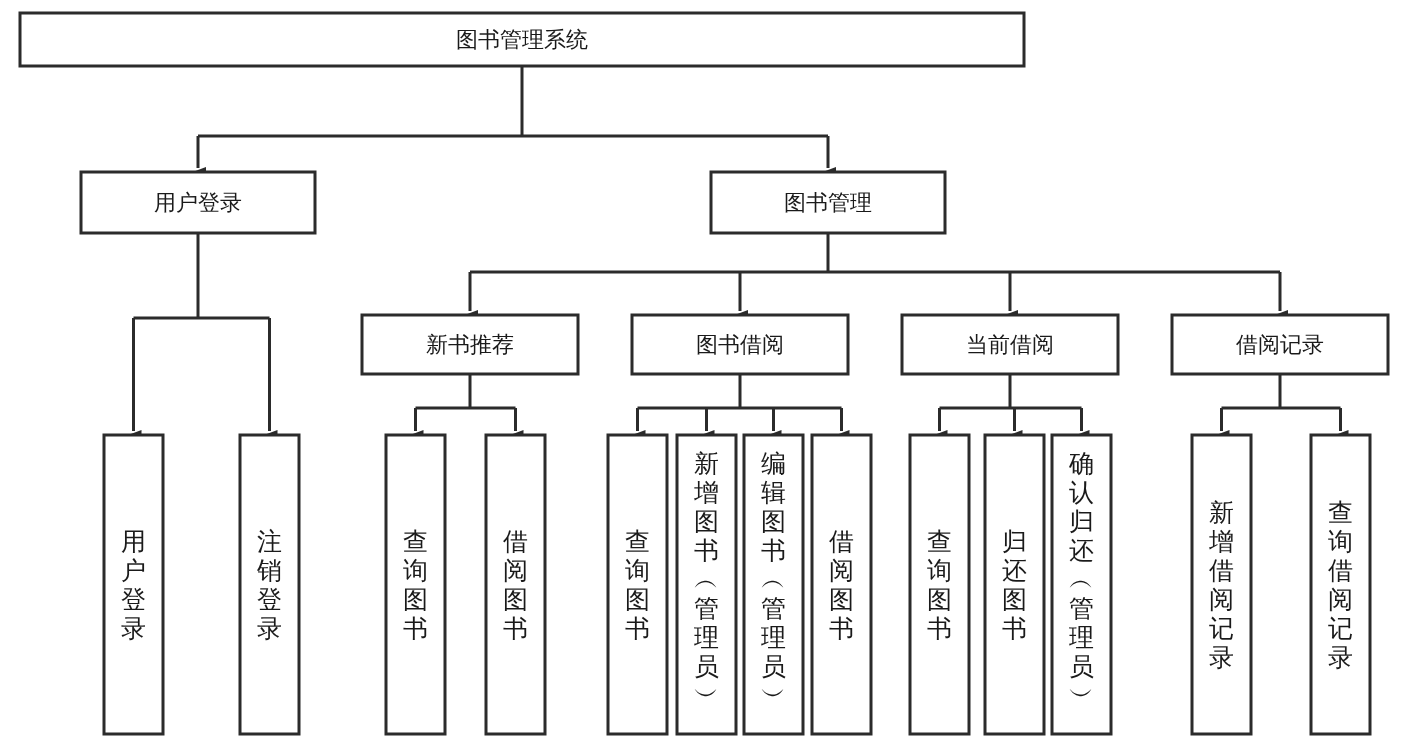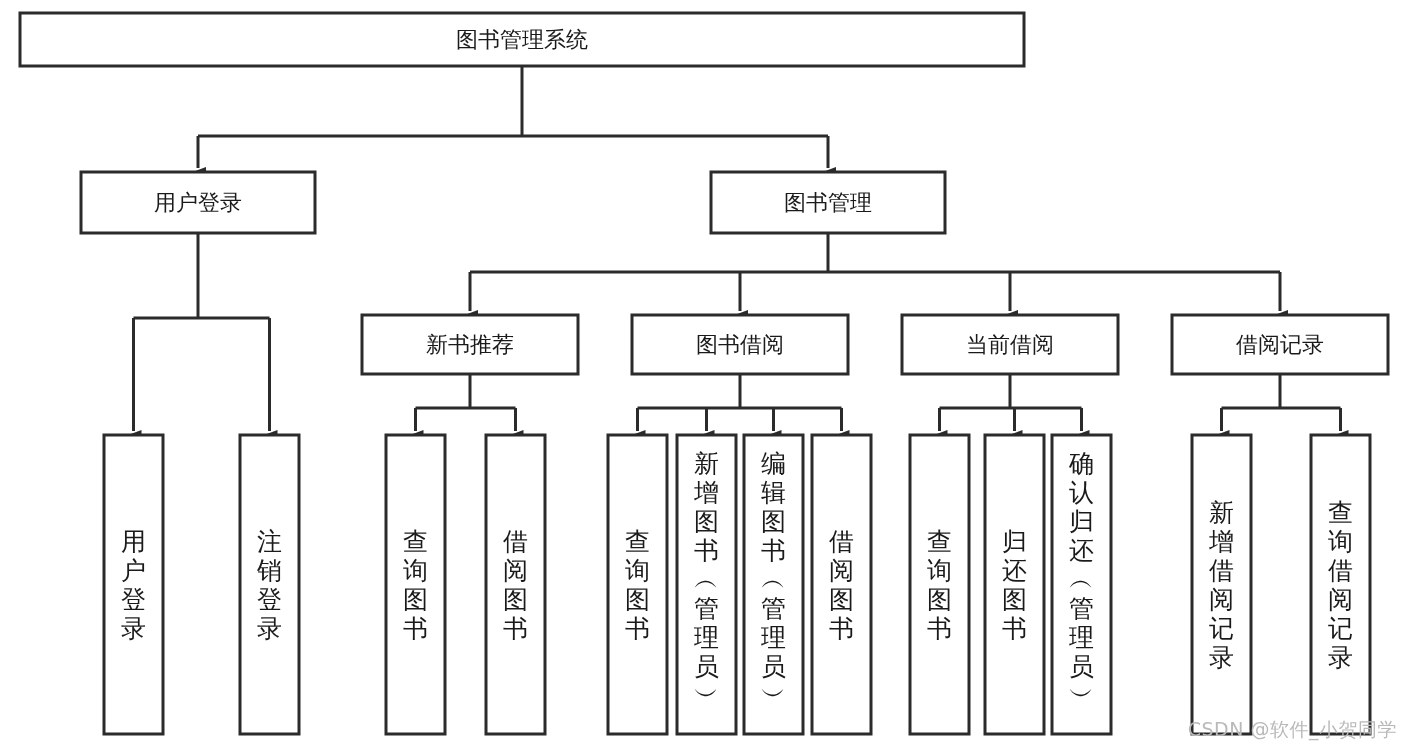--- a/index.html
+++ b/index.html
@@ -286,14 +286,13 @@
       </div>
       <div class="vlabel" style="left: 1311px; top: 497.5px; width: 59px;">
         <span style="height: 29px; line-height: 29px;">查</span>
         <span style="height: 29px; line-height: 29px;">询</span>
         <span style="height: 29px; line-height: 29px;">借</span>
         <span style="height: 29px; line-height: 29px;">阅</span>
         <span style="height: 29px; line-height: 29px;">记</span>
         <span style="height: 29px; line-height: 29px;">录</span>
       </div>
     </div>
-  <div class="watermark">CSDN @软件_小贺同学</div>
 </div>
 
 </body></html>

